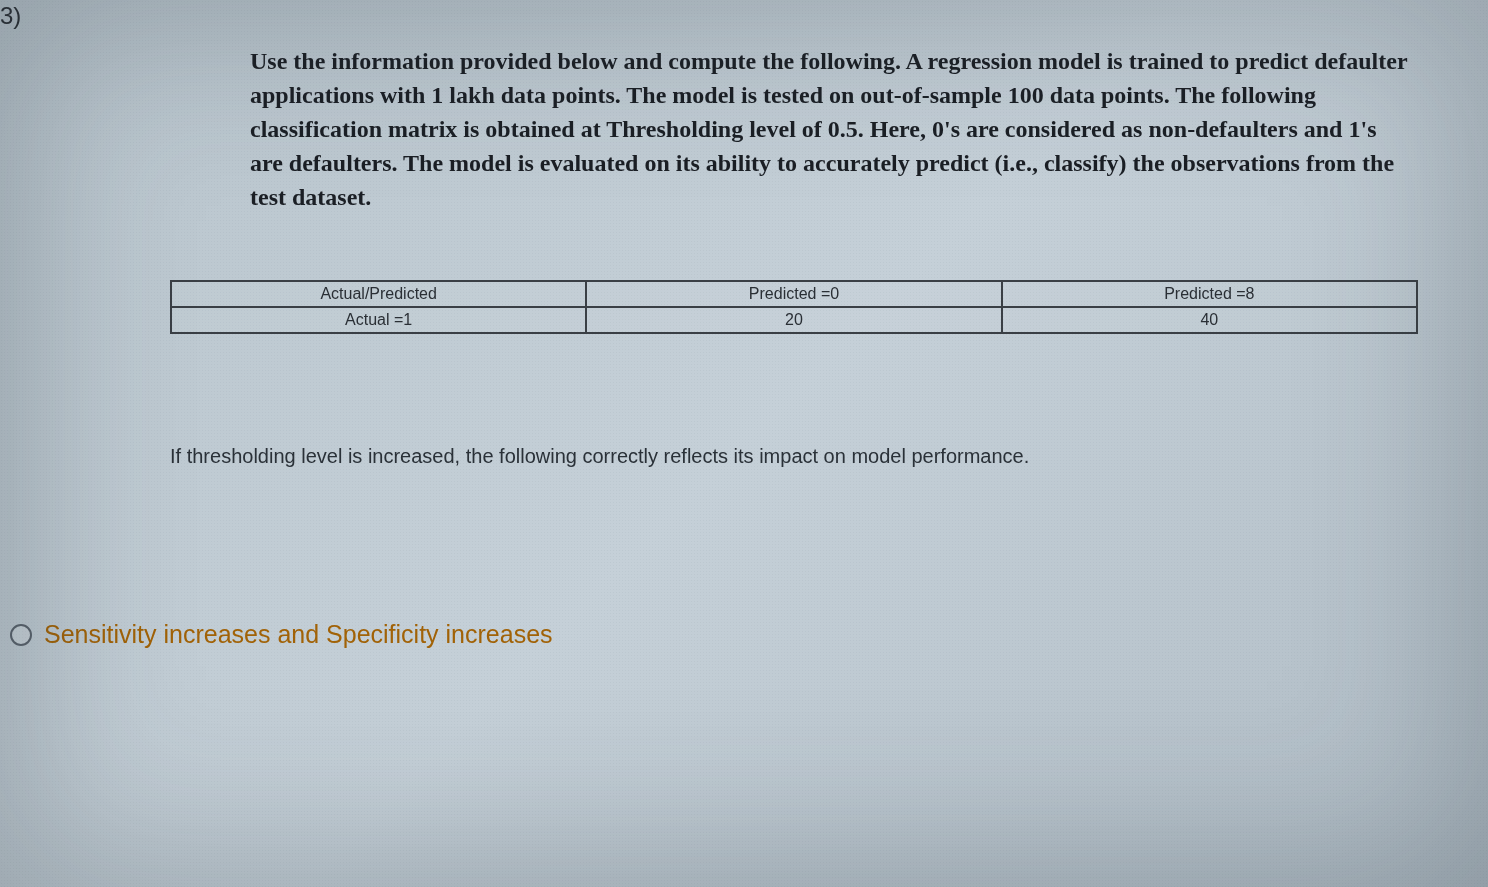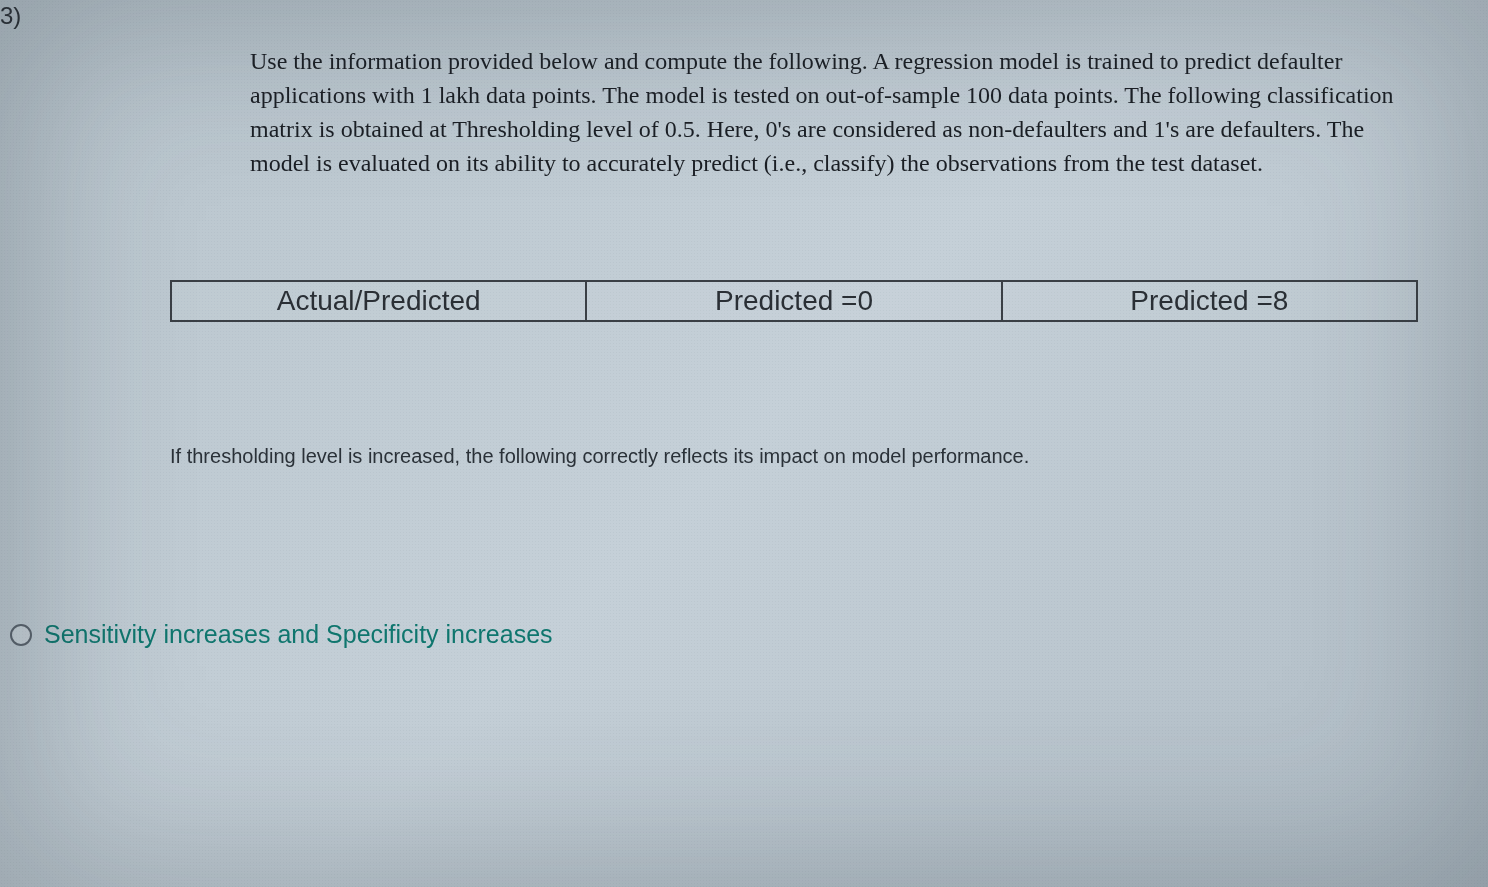--- a/index.html
+++ b/index.html
@@ -30,40 +30,40 @@
       font-size: 24px;
       color: #2a2f35;
       font-family: Arial, sans-serif;
     }
     .intro {
       position: absolute;
       top: 44px;
       left: 250px;
       right: 80px;
       font-family: Georgia, 'Times New Roman', serif;
-      font-weight: normal;
+      font-weight: bold;
       font-size: 24px;
       line-height: 1.42;
       color: #1b1f25;
     }
     .tablewrap {
       position: absolute;
       top: 280px;
       left: 170px;
       right: 70px;
     }
     table.conf {
       width: 100%;
       border-collapse: collapse;
       table-layout: fixed;
     }
     table.conf td, table.conf th {
       border: 2px solid #3a3f45;
       text-align: center;
-      font-size: 28px;
+      font-size: 16px;
       padding: 3px 8px;
       color: #2a2f35;
       font-family: Arial, sans-serif;
       font-weight: normal;
       background: rgba(255,255,255,0.04);
     }
     .subq {
       position: absolute;
       top: 440px;
       left: 170px;
@@ -76,21 +76,21 @@
     .options {
       position: absolute;
       top: 620px;
       left: 10px;
     }
     .option {
       display: flex;
       align-items: center;
       margin-bottom: 8px;
       font-size: 25px;
-      color: #0f766e;
+      color: #a16207;
       font-family: Arial, sans-serif;
     }
     .radio {
       width: 18px;
       height: 18px;
       border: 2px solid #5a636d;
       border-radius: 50%;
       margin-right: 12px;
       flex-shrink: 0;
       background: rgba(255,255,255,0.15);
@@ -112,20 +112,25 @@
 <div class="intro">Use the information provided below and compute the following. A regression model is trained to predict defaulter applications with 1 lakh data points. The model is tested on out-of-sample 100 data points. The following classification matrix is obtained at Thresholding level of 0.5. Here, 0's are considered as non-defaulters and 1's are defaulters. The model is evaluated on its ability to accurately predict (i.e., classify) the observations from the test dataset.</div>
 
 <div class="tablewrap">
   <table class="conf">
     <tbody>
         <tr>
       <th>Actual/Predicted</th>
       <th>Predicted =0</th>
       <th>Predicted =8</th>
     </tr>
+    <tr>
+      <td>Actual =1</td>
+      <td>20</td>
+      <td>40</td>
+    </tr>
   </tbody>
     </table>
 </div>
 
 <div class="subq">If thresholding level is increased, the following correctly reflects its impact on model performance.</div>
 
 <div class="options">
   <div class="option">
     <span class="radio"></span>
     <span>Sensitivity increases and Specificity increases</span>

